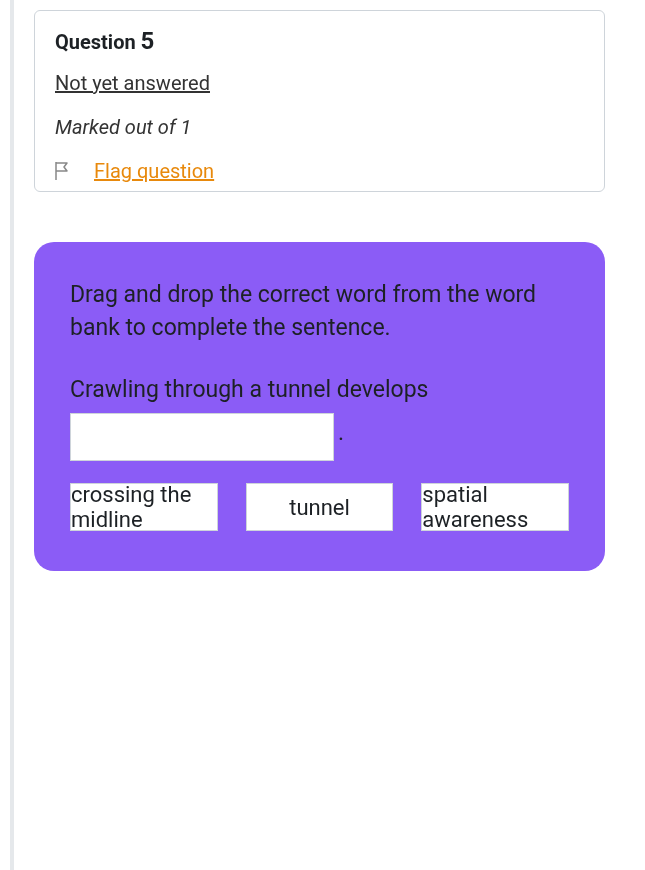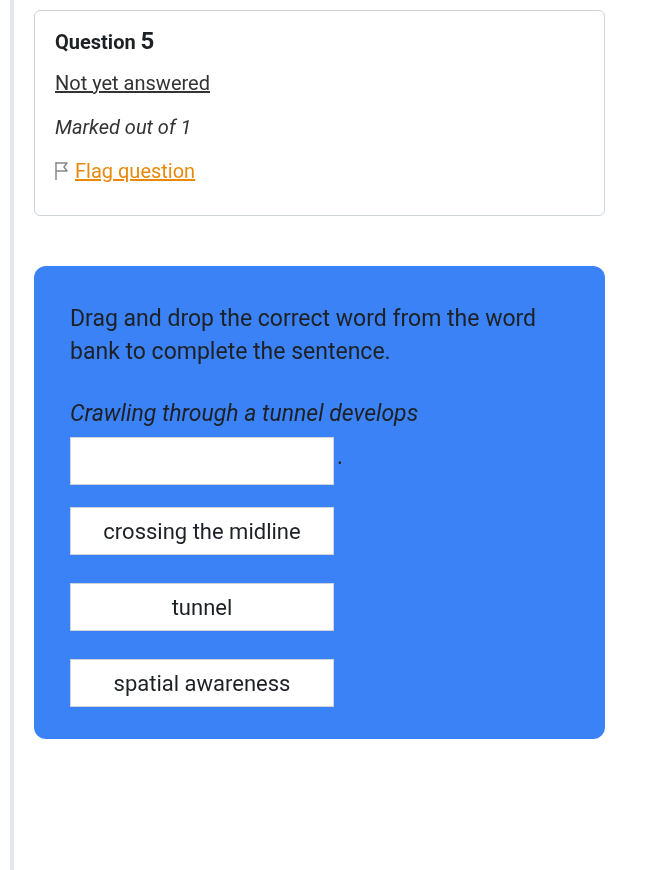--- a/index.html
+++ b/index.html
@@ -17,21 +17,21 @@
     .page-container {
       padding: 10px 40px 10px 20px;
       border-left: 4px solid #e5e8eb;
       margin-left: 10px;
       min-height: 870px;
     }
     .question-info-box {
       background: #ffffff;
       border: 1px solid #ced4da;
       border-radius: 6px;
-      padding: 16px 20px 32px 20px;
+      padding: 16px 20px 8px 20px;
       margin-bottom: 50px;
       margin-top: 0;
     }
     .question-number-line {
       font-size: 20px;
       font-weight: 700;
       color: #1d2125;
       margin-bottom: 16px;
     }
     .question-number-label {
@@ -50,68 +50,67 @@
     }
     .question-marks {
       font-size: 20px;
       color: #333;
       margin-bottom: 20px;
       font-style: italic;
     }
     .flag-link-row {
       display: flex;
       align-items: center;
-      gap: 4px;
+      gap: 23px;
     }
     .flag-icon {
       width: 16px;
       height: 22px;
       display: inline-flex;
       align-items: center;
     }
     .flag-link {
       color: #e8890c;
       font-size: 20px;
       text-decoration: underline;
       cursor: pointer;
     }
     .question-content-box {
-      background: #3b82f6;
-      border-radius: 12px;
-      padding: 36px 36px 32px 36px;
+      background: #8b5cf6;
+      border-radius: 20px;
+      padding: 36px 36px 40px 36px;
     }
     .instructions {
       font-size: 23px;
       color: #1d2125;
       line-height: 1.45;
       margin-bottom: 28px;
     }
     .sentence-row {
       font-size: 23px;
       color: #1d2125;
       line-height: 1.5;
       margin-bottom: 8px;
-      font-style: italic;
     }
     .drop-target {
       display: inline-block;
       vertical-align: middle;
       width: 264px;
       height: 48px;
       background: #ffffff;
       border: 1px solid #ced4da;
       margin-right: 4px;
       margin-top: 6px;
     }
     .period {
       font-size: 23px;
     }
     .word-bank {
       display: flex;
-      flex-direction: column;
+      flex-direction: row;
       gap: 28px;
       margin-top: 22px;
     }
     .word-bank-item {
       width: 264px;
       height: 48px;
       background: #ffffff;
       border: 1px solid #ced4da;
       display: flex;
       align-items: center;

